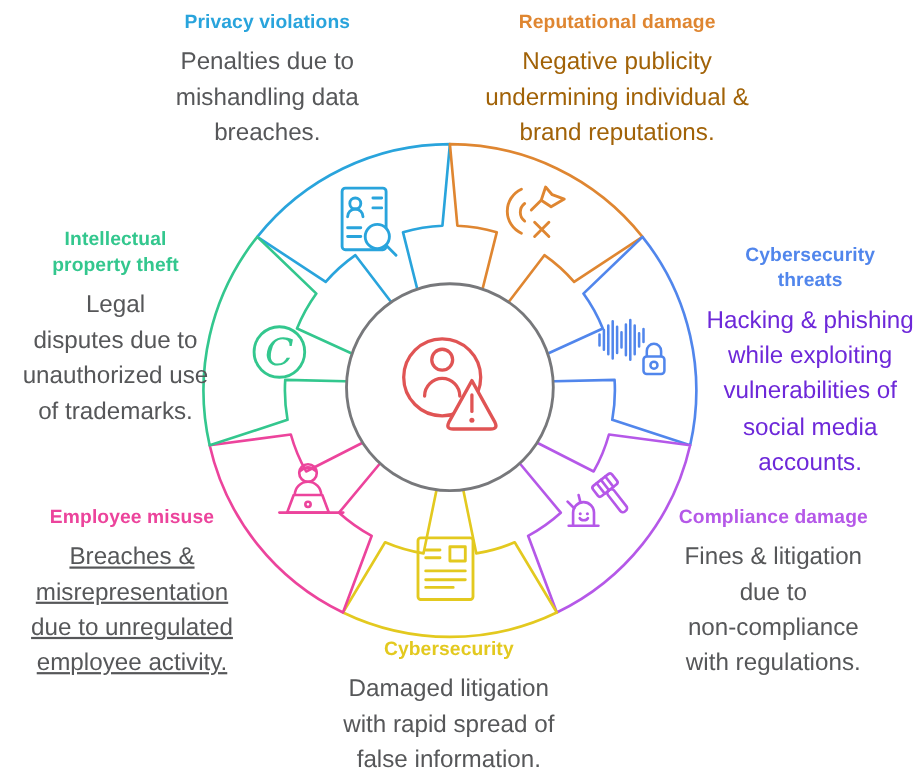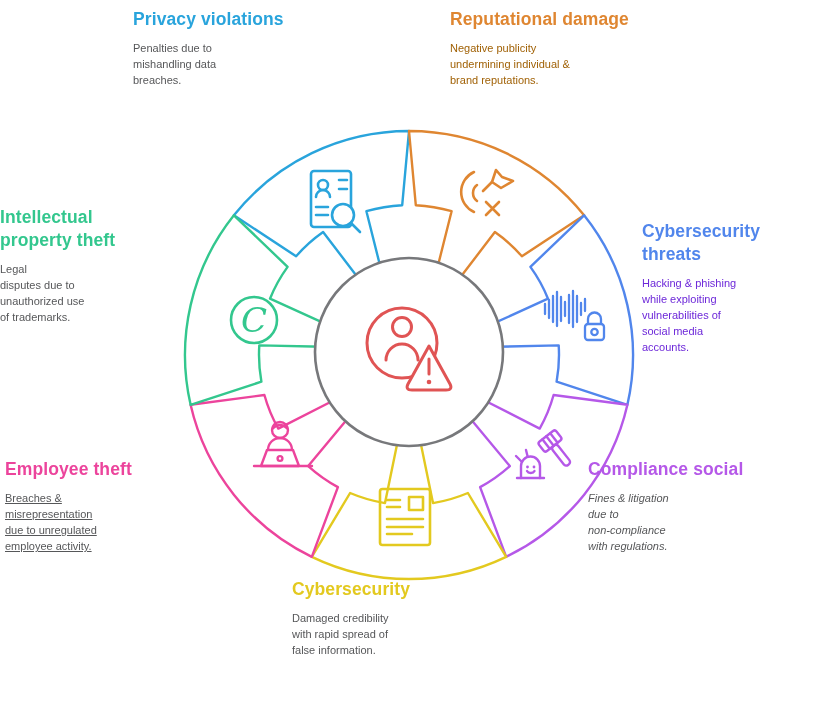--- a/index.html
+++ b/index.html
@@ -3,27 +3,27 @@
 <meta charset="utf-8">
 <style>
   html,body{margin:0;padding:0;}
   body{
     width:831px;height:710px;background:#ffffff;position:relative;overflow:hidden;
     font-family:"Liberation Sans", sans-serif;
   }
   .canvas{position:absolute;inset:0;}
   svg.wheel{position:absolute;left:0;top:0;}
   .wedge{fill:#ffffff;stroke-width:2.4;stroke-linejoin:round;}
-  .text-block{position:absolute;text-align:left;}
+  .text-block{position:absolute;text-align:center;}
   .text-block h3{
     font-size:17.5px;font-weight:700;margin:0 0 9px 0;
     white-space:pre-line;line-height:1.32;letter-spacing:.1px;
   }
   .text-block p{
-    font-size:11px;margin:0;white-space:pre-line;line-height:1.46;
+    font-size:22px;margin:0;white-space:pre-line;line-height:1.46;
   }
   .icon-holder{position:absolute;}
   .icon-holder svg{display:block;fill:none;stroke:currentColor;stroke-width:2.6;
     stroke-linecap:round;stroke-linejoin:round;}
 </style>
 </head>
 <body>
 
 <div class="canvas">
 
@@ -120,61 +120,61 @@
     </svg>
   </div>
 
   <div class="text-block" style="left:133px;top:8px;width:220px;">
     <h3 style="color: rgb(41, 164, 220);">Privacy violations</h3>
     <p style="color: rgb(86, 87, 89);">Penalties due to
 mishandling data
 breaches.</p>
   </div>
 
-  <div class="text-block" style="left:450px;top:8px;width:258px;">
+  <div class="text-block" style="left:432px;top:8px;width:258px;">
     <h3 style="color: rgb(223, 134, 49);">Reputational damage</h3>
     <p style="color: #a16207;">Negative publicity
 undermining individual &amp;
 brand reputations.</p>
   </div>
 
   <div class="text-block" style="left:642px;top:220px;width:189px;">
     <h3 style="color: rgb(81, 134, 236);">Cybersecurity
 threats</h3>
     <p style="color: #6d28d9;">Hacking &amp; phishing
 while exploiting
 vulnerabilities of
 social media
 accounts.</p>
   </div>
 
   <div class="text-block" style="left:588px;top:458px;width:230px;">
-    <h3 style="color: rgb(181, 88, 232);">Compliance social</h3>
-    <p style="color: rgb(86, 87, 89); font-style: italic;">Fines &amp; litigation
+    <h3 style="color: rgb(181, 88, 232);">Compliance damage</h3>
+    <p style="color: rgb(86, 87, 89);">Fines &amp; litigation
 due to
 non-compliance
 with regulations.</p>
   </div>
 
   <div class="text-block" style="left:292px;top:578px;width:232px;">
     <h3 style="color: rgb(227, 201, 31);">Cybersecurity</h3>
-    <p style="color: rgb(86, 87, 89);">Damaged credibility
+    <p style="color: rgb(86, 87, 89);">Damaged litigation
 with rapid spread of
 false information.</p>
   </div>
 
   <div class="text-block" style="left:5px;top:458px;width:230px;">
-    <h3 style="color: rgb(236, 68, 156);">Employee theft</h3>
+    <h3 style="color: rgb(236, 68, 156);">Employee misuse</h3>
     <p style="color: rgb(86, 87, 89); text-decoration: underline;">Breaches &amp;
 misrepresentation
 due to unregulated
 employee activity.</p>
   </div>
 
-  <div class="text-block" style="left:0px;top:206px;width:178px;">
+  <div class="text-block" style="left:16px;top:206px;width:178px;">
     <h3 style="color: rgb(51, 199, 142);">Intellectual
 property theft</h3>
     <p style="color: rgb(86, 87, 89);">Legal
 disputes due to
 unauthorized use
 of trademarks.</p>
   </div>
 
 </div>
 

